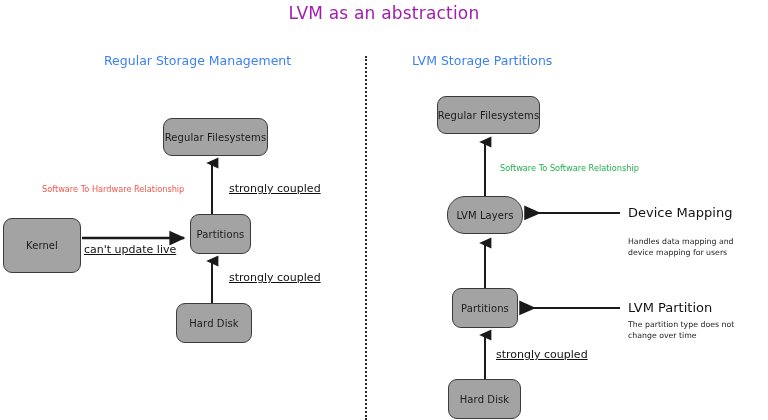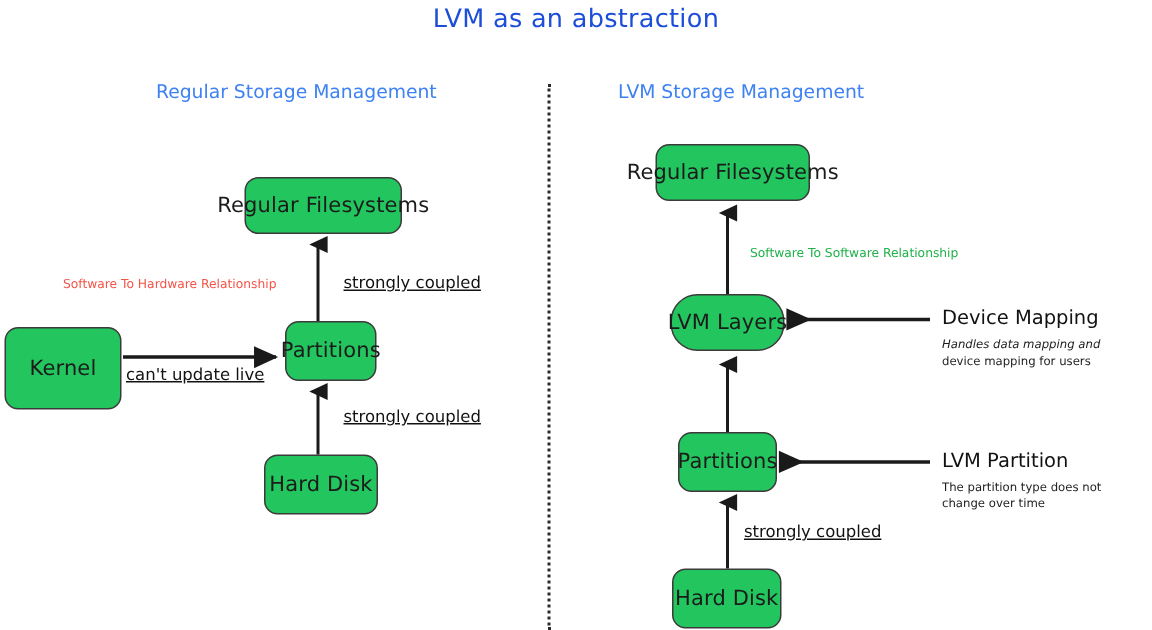--- a/index.html
+++ b/index.html
@@ -22,39 +22,39 @@
     height: 420px;
   }
   .abs { position: absolute; }
 
   
   .title {
     left: 0; right: 0; top: 3px;
     text-align: center;
     font-size: 17px;
     letter-spacing: 0.2px;
-    color: #1d4ed8;
+    color: #a21caf;
   }
 
   
   .col-heading {
     font-size: 12.5px;
     color: #3d81f2;
     white-space: nowrap;
   }
 
   
   .node {
     border: 1.3px solid #3b3b3b;
     border-radius: 9px;
-    background: #22c55e;
+    background: #a3a3a3;
     display: flex;
     align-items: center;
     justify-content: center;
-    font-size: 14px;
+    font-size: 10px;
     color: #1b1b1b;
     letter-spacing: 0.1px;
     box-sizing: border-box;
     white-space: nowrap;
   }
 
   
   .edge-label {
     font-size: 11px;
     color: #121212;
@@ -139,21 +139,21 @@
 
     <line x1="82" y1="238" x2="184" y2="238" stroke="#1a1a1a" stroke-width="2.4" marker-end="url(#ahR)"></line>
   </svg>
 
   <div class="abs edge-label" style="left:229px; top:182px;">strongly coupled</div>
   <div class="abs edge-label" style="left:229px; top:271px;">strongly coupled</div>
   <div class="abs edge-label" style="left:84px; top:243px;">can't update live</div>
 
   <div class="abs rel-red" style="left:42px; top:184px;">Software To Hardware Relationship</div>
 
-  <div class="abs col-heading" style="left:412px; top:53px;">LVM Storage Management</div>
+  <div class="abs col-heading" style="left:412px; top:53px;">LVM Storage Partitions</div>
 
   <div class="abs node" style="left:437px; top:96px; width:103px; height:38px;">
     <span>Regular Filesystems</span>
   </div>
 
   <div class="abs node" style="left:447px; top:196px; width:76px; height:38px;border-radius:18px;">
     <span>LVM Layers</span>
   </div>
 
   <div class="abs node" style="left:452px; top:288px; width:66px; height:40px;">
@@ -184,21 +184,21 @@
 
     <line x1="252" y1="308" x2="153" y2="308" stroke="#1a1a1a" stroke-width="2.2" marker-end="url(#ahL2)"></line>
   </svg>
 
   <div class="abs edge-label" style="left:496px; top:348px;">strongly coupled</div>
 
   <div class="abs rel-green" style="left:500px; top:163px;">Software To Software Relationship</div>
 
   <div class="abs" style="left:628px; top:205px;">
     <div class="annot-title">Device Mapping</div>
-    <div class="annot-desc" style="margin-top:4px;font-style:italic;">Handles data mapping and</div>
+    <div class="annot-desc" style="margin-top:16px;">Handles data mapping and</div>
     <div class="annot-desc">device mapping for users</div>
   </div>
 
   <div class="abs" style="left:628px; top:300px;">
     <div class="annot-title">LVM Partition</div>
     <div class="annot-desc" style="margin-top:4px;">The partition type does not</div>
     <div class="annot-desc">change over time</div>
   </div>
 
 </div>

